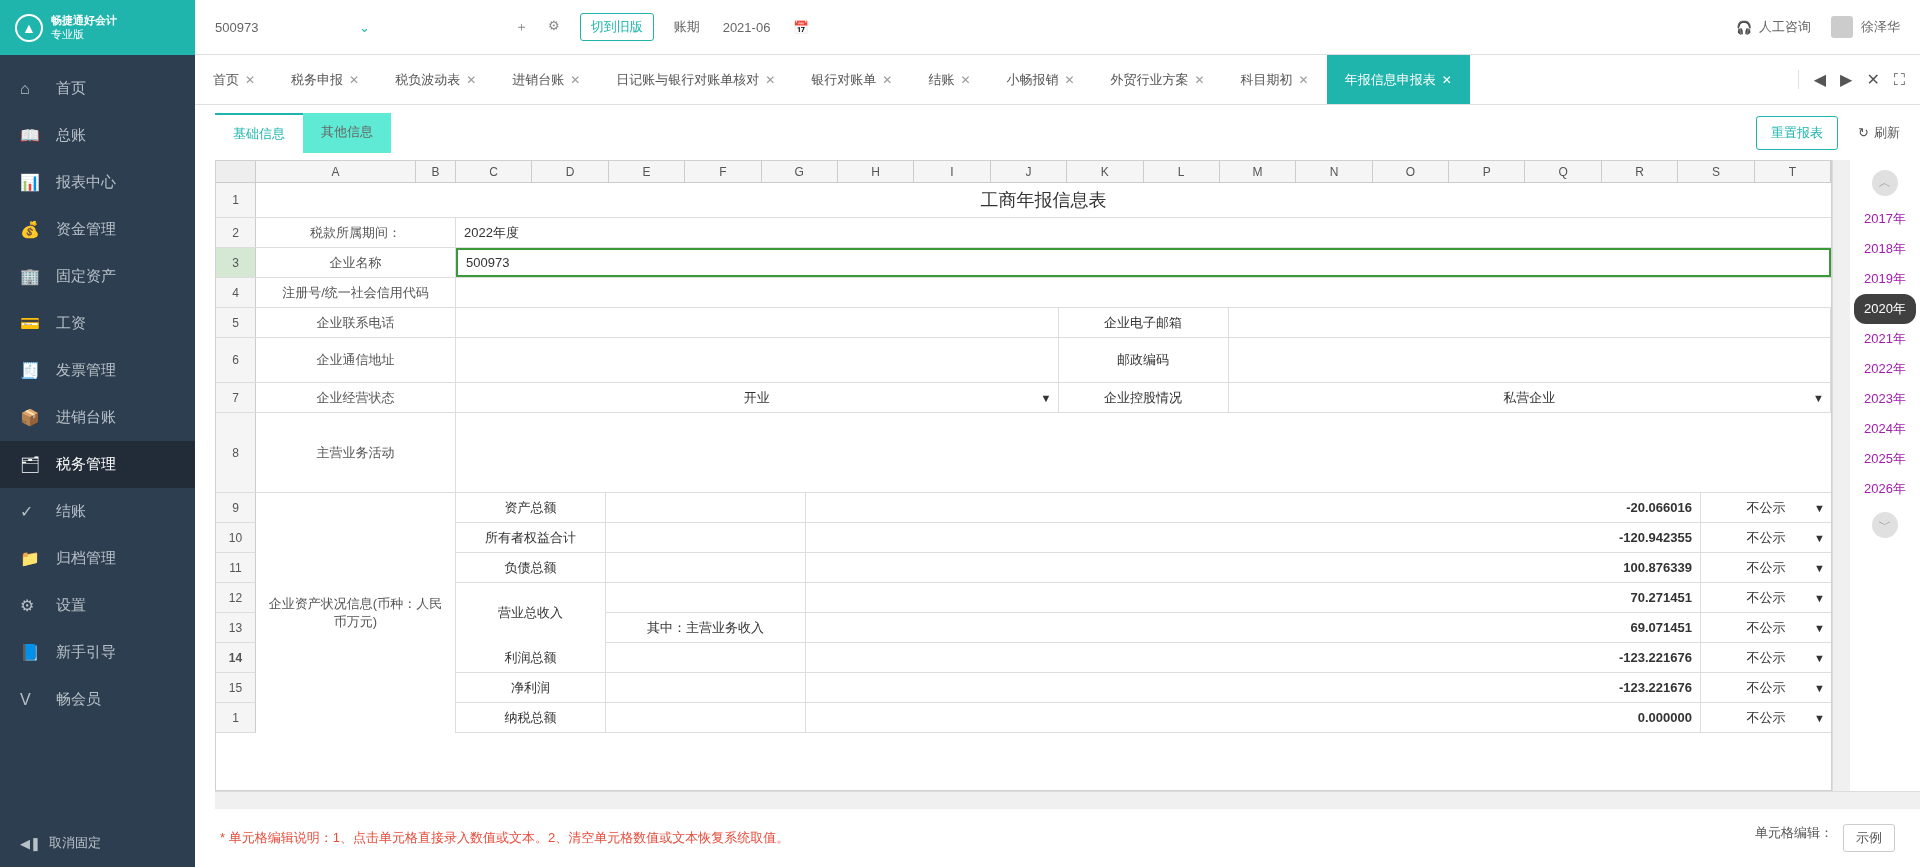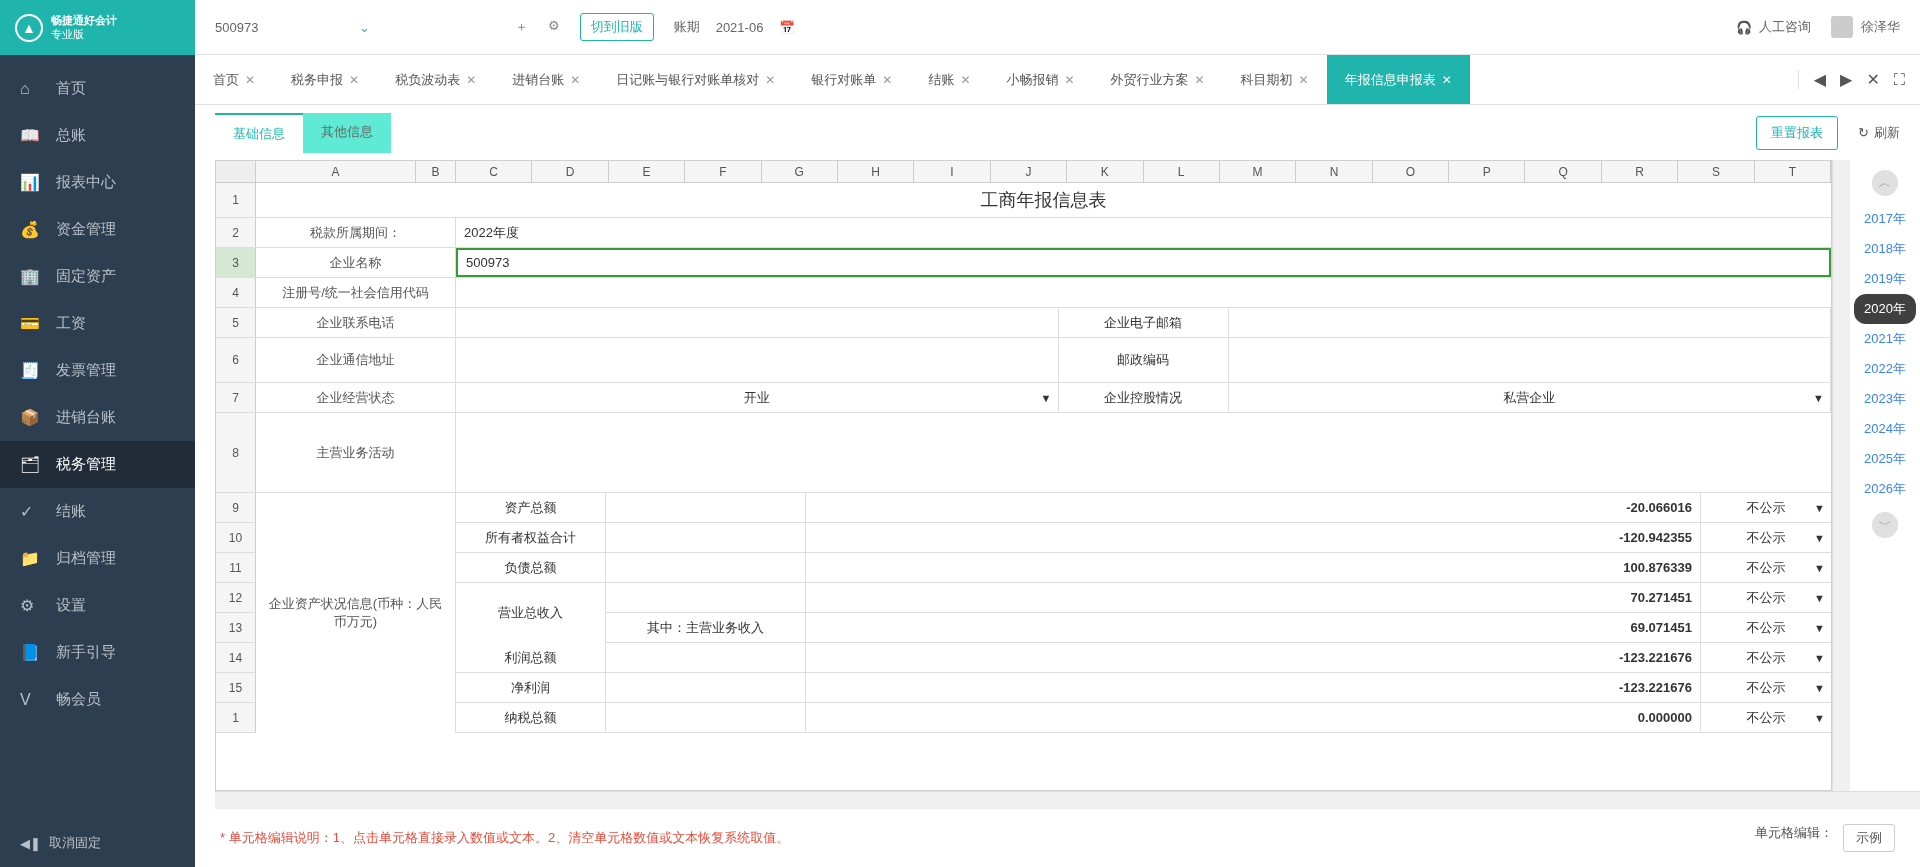--- a/index.html
+++ b/index.html
@@ -17,21 +17,21 @@
 .nav-item .icon { width: 22px; margin-right: 14px; font-size: 16px; }
 .unpin { padding: 15px 20px; display: flex; align-items: center; cursor: pointer; }
 .unpin .icon { margin-right: 8px; }
 .main { flex: 1; display: flex; flex-direction: column; background: #fff; }
 .topbar { height: 55px; border-bottom: 1px solid #e0e0e0; display: flex; align-items: center; padding: 0 20px; }
 .company-select { flex: 0 0 280px; display: flex; align-items: center; color: #666; }
 .company-select span { flex: 1; }
 .chevron { color: #1fb5ac; margin-left: 8px; }
 .topbar-icons { margin-left: 20px; display: flex; gap: 20px; color: #888; }
 .old-ver-btn { margin-left: 20px; border: 1px solid #1fb5ac; color: #1fb5ac; padding: 4px 10px; border-radius: 3px; cursor: pointer; }
-.period { margin-left: 20px; display: flex; align-items: center; gap: 16px; color: #666; }
+.period { margin-left: 20px; display: flex; align-items: center; gap: 23px; color: #666; }
 .cal-icon { color: #1fb5ac; }
 .topbar-right { margin-left: auto; display: flex; align-items: center; gap: 20px; color: #666; }
 .headset { display: flex; align-items: center; gap: 6px; }
 .avatar { width: 22px; height: 22px; background: #ccc; border-radius: 3px; }
 .tabs-row { height: 50px; display: flex; align-items: center; border-bottom: 1px solid #e0e0e0; position: relative; }
 .tabs { flex: 1; display: flex; align-items: stretch; height: 100%; overflow: hidden; }
 .tab { padding: 0 18px; display: flex; align-items: center; gap: 6px; cursor: pointer; white-space: nowrap; color: #555; }
 .tab .close { color: #999; font-size: 12px; }
 .tab.active { background: #1fb5ac; color: #fff; }
 .tab.active .close { color: #fff; }
@@ -64,21 +64,21 @@
 .editing { flex: 1; border: 2px solid #3a9a3a; padding: 4px 8px; }
 .half { flex: 1; border-right: 1px solid #ddd; position: relative; justify-content: center; }
 .dd { position: absolute; right: 6px; font-size: 11px; }
 .num-cell { flex: 1; justify-content: flex-end; border-right: 1px solid #ddd; font-weight: bold; }
 .pub-cell { width: 130px; justify-content: center; position: relative; }
 .sub-lbl { width: 150px; border-right: 1px solid #ddd; justify-content: center; }
 .inner-lbl { width: 200px; border-right: 1px solid #ddd; justify-content: center; }
 .vscroll { width: 18px; background: #f0f0f0; border-left: 1px solid #ddd; }
 .year-panel { width: 70px; display: flex; flex-direction: column; align-items: center; padding-top: 10px; gap: 8px; }
 .year-arrow { width: 26px; height: 26px; border-radius: 50%; background: #e0e0e0; color: #999; display: flex; align-items: center; justify-content: center; cursor: pointer; }
-.year-item { padding: 6px 10px; color: #3b82f6; cursor: pointer; font-size: 13px; border-radius: 12px; }
+.year-item { padding: 6px 10px; color: #a21caf; cursor: pointer; font-size: 13px; border-radius: 12px; }
 .year-item.active { background: #404040; color: #fff; }
 .hscroll { height: 18px; background: #f0f0f0; border-top: 1px solid #ddd; margin: 0 0 0 20px; }
 .footer { padding: 15px 25px; display: flex; align-items: center; font-size: 13px; }
 .footer-note { color: #e74c3c; }
 .footer-right { margin-left: auto; display: flex; align-items: flex-start; gap: 10px; color: #555; }
 .example-btn { border: 1px solid #ccc; padding: 4px 12px; border-radius: 3px; cursor: pointer; }
 .rows::-webkit-scrollbar { width: 0; height: 0; }
 </style>
 </head>
 <body>
@@ -349,21 +349,21 @@
                   <div class="cell" style="flex:1"></div>
                 </div>
               </div>
             <div class="srow" id="fin-rows-container" style="border-bottom:none;flex-direction:row">
               <div style="display:flex;flex-direction:column" id="fin-rh">
                   <div class="rh" style="height: 30px; border-bottom: 1px solid rgb(221, 221, 221);">9</div>
                   <div class="rh" style="height: 30px; border-bottom: 1px solid rgb(221, 221, 221);">10</div>
                   <div class="rh" style="height: 30px; border-bottom: 1px solid rgb(221, 221, 221);">11</div>
                   <div class="rh" style="height: 30px; border-bottom: 1px solid rgb(221, 221, 221);">12</div>
                   <div class="rh" style="height: 30px; border-bottom: 1px solid rgb(221, 221, 221);">13</div>
-                  <div class="rh" style="height: 30px; border-bottom: 1px solid rgb(221, 221, 221);">14</div>
+                  <div class="rh" style="height: 30px; border-bottom: 1px solid rgb(221, 221, 221); font-weight: bold;">14</div>
                   <div class="rh" style="height: 30px; border-bottom: 1px solid rgb(221, 221, 221);">15</div>
                   <div class="rh" style="height: 30px; border-bottom: 1px solid rgb(221, 221, 221);">1</div>
                 </div>
               <div class="cell lbl-cell" style="align-self:stretch">企业资产状况信息(币种：人民币万元)</div>
               <div style="flex:1;display:flex;flex-direction:column" id="fin-rows">
                   <div style="display: flex; height: 30px; border-bottom: 1px solid rgb(221, 221, 221);">
                     <div class="cell sub-lbl">资产总额</div>
                     <div class="cell inner-lbl"></div>
                     <div class="cell num-cell">-20.066016</div>
                     <div class="cell pub-cell">不公示<span class="dd">▼</span></div>

